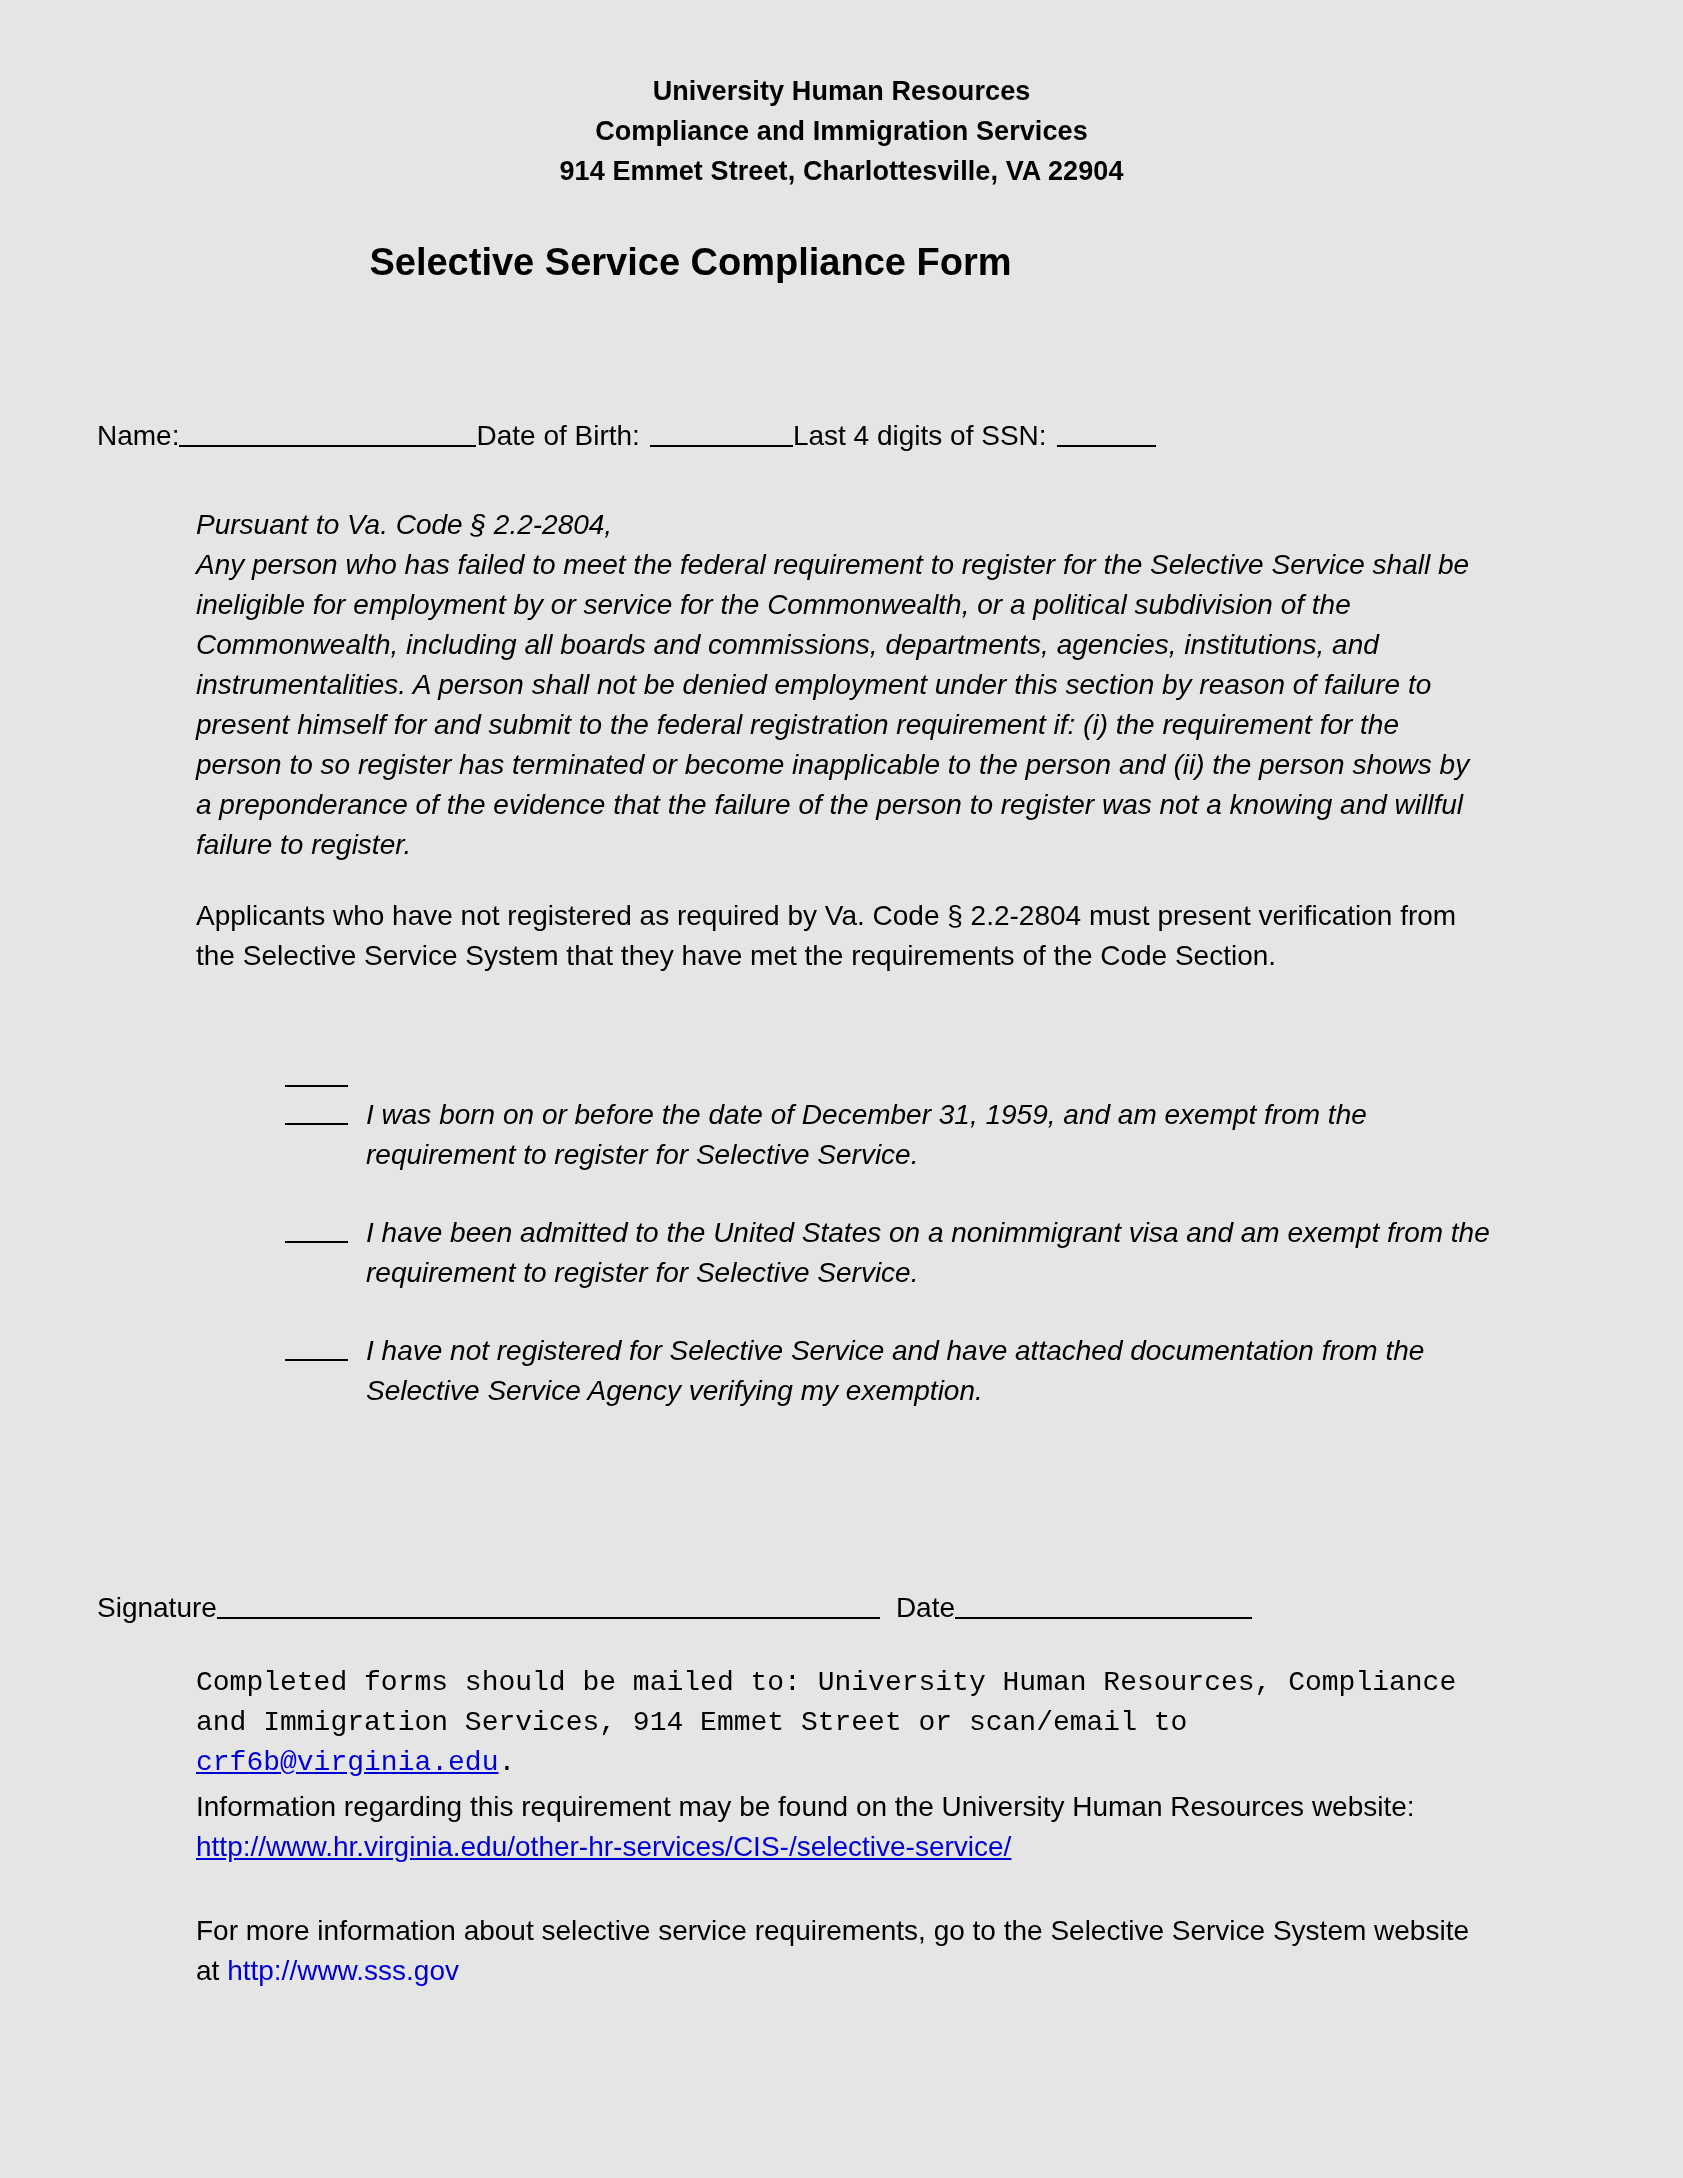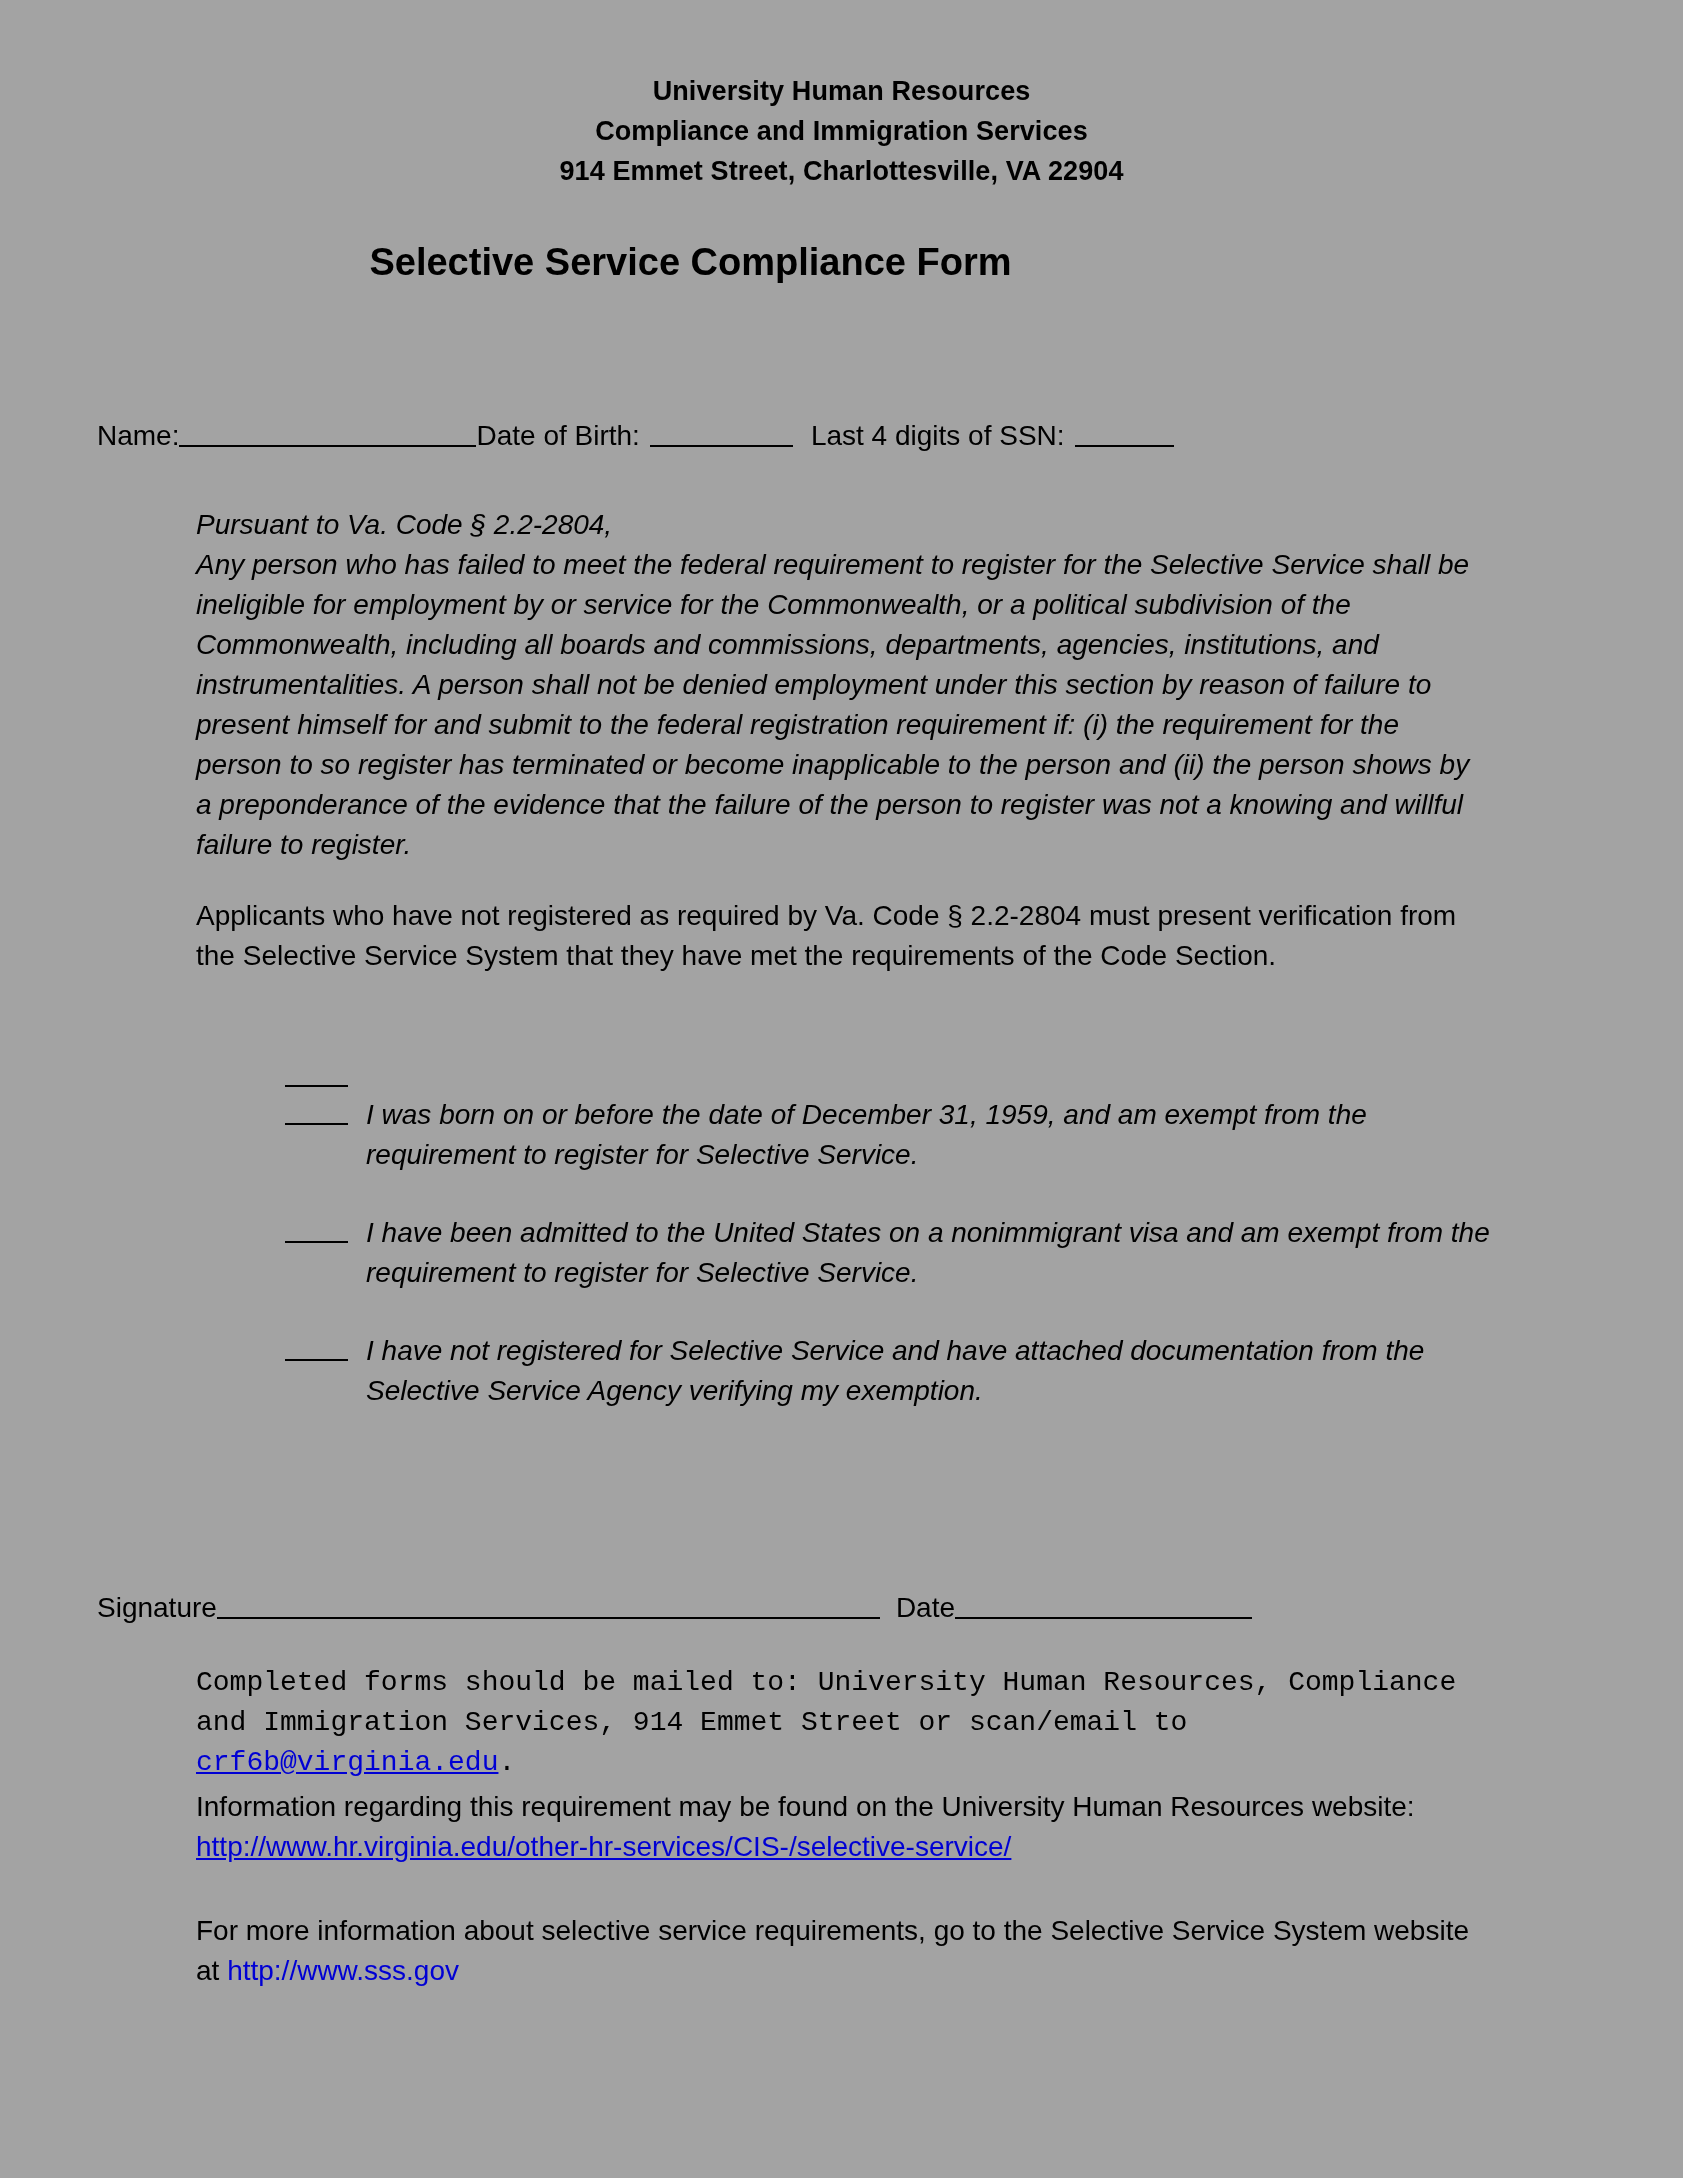--- a/index.html
+++ b/index.html
@@ -4,21 +4,21 @@
 <style>
   html, body {
     margin: 0;
     padding: 0;
     background: #ffffff;
   }
   .page {
     position: relative;
     width: 1683px;
     height: 2178px;
-    background: #a3a3a3;
+    background: #e5e5e5;
     font-family: "Liberation Sans", sans-serif;
     color: #000000;
     overflow: hidden;
     box-sizing: border-box;
   }
 
   
   .header-block {
     position: absolute;
     top: 71px;
@@ -136,21 +136,21 @@
 <div class="page">
 
   <div class="header-block">
     <div class="header-line">University Human Resources</div>
     <div class="header-line">Compliance and Immigration Services</div>
     <div class="header-line">914 Emmet Street, Charlottesville, VA 22904</div>
   </div>
 
   <div class="form-title">Selective Service Compliance Form</div>
 
-  <div class="identity-line"><span>Name:</span><span class="blank blank-name"></span><span style="">Date of Birth:</span><span class="blank blank-dob"></span><span style="margin-left:18px">Last 4 digits of SSN:</span><span class="blank blank-ssn"></span></div>
+  <div class="identity-line"><span>Name:</span><span class="blank blank-name"></span><span style="">Date of Birth:</span><span class="blank blank-dob"></span><span style="">Last 4 digits of SSN:</span><span class="blank blank-ssn"></span></div>
 
   <div class="body-col" id="statute-block">
     <div class="para italic">Pursuant to Va. Code § 2.2-2804,</div>
     <div class="para italic">Any person who has failed to meet the federal requirement to register for the Selective Service shall be ineligible for employment by or service for the Commonwealth, or a political subdivision of the Commonwealth, including all boards and commissions, departments, agencies, institutions, and instrumentalities. A person shall not be denied employment under this section by reason of failure to present himself for and submit to the federal registration requirement if: (i) the requirement for the person to so register has terminated or become inapplicable to the person and (ii) the person shows by a preponderance of the evidence that the failure of the person to register was not a knowing and willful failure to register.</div>
   </div>
 
   <div class="body-col" id="applicants-block">
     <div class="para">Applicants who have not registered as required by Va. Code § 2.2-2804 must present verification from the Selective Service System that they have met the requirements of the Code Section.</div>
   </div>
 

